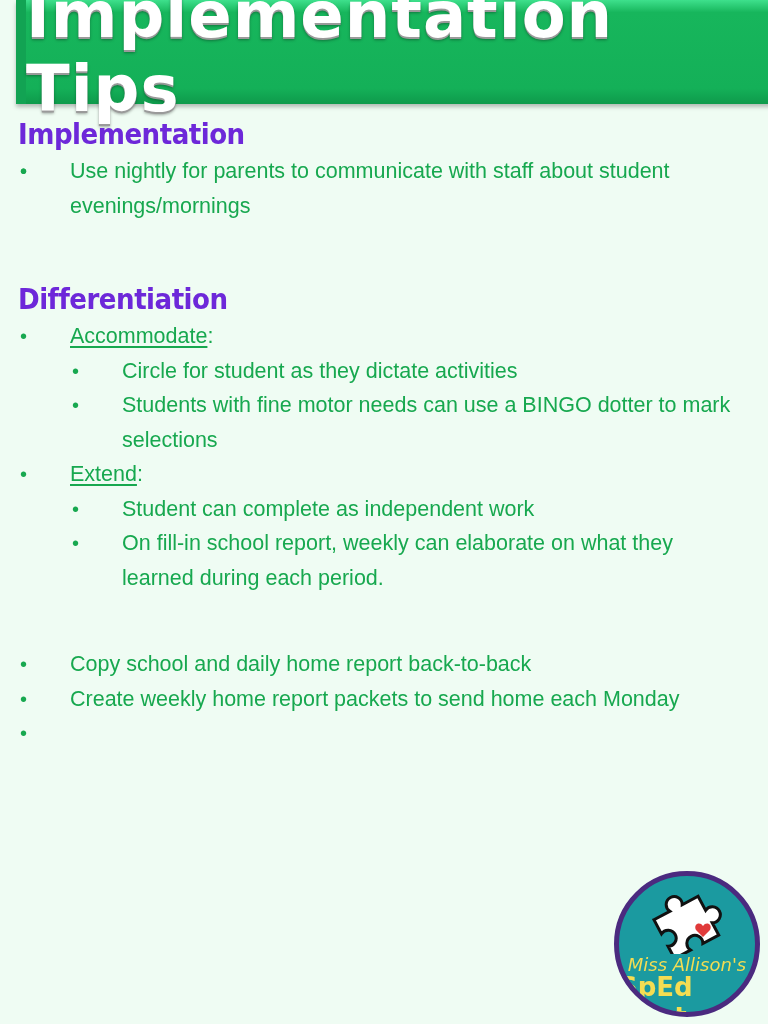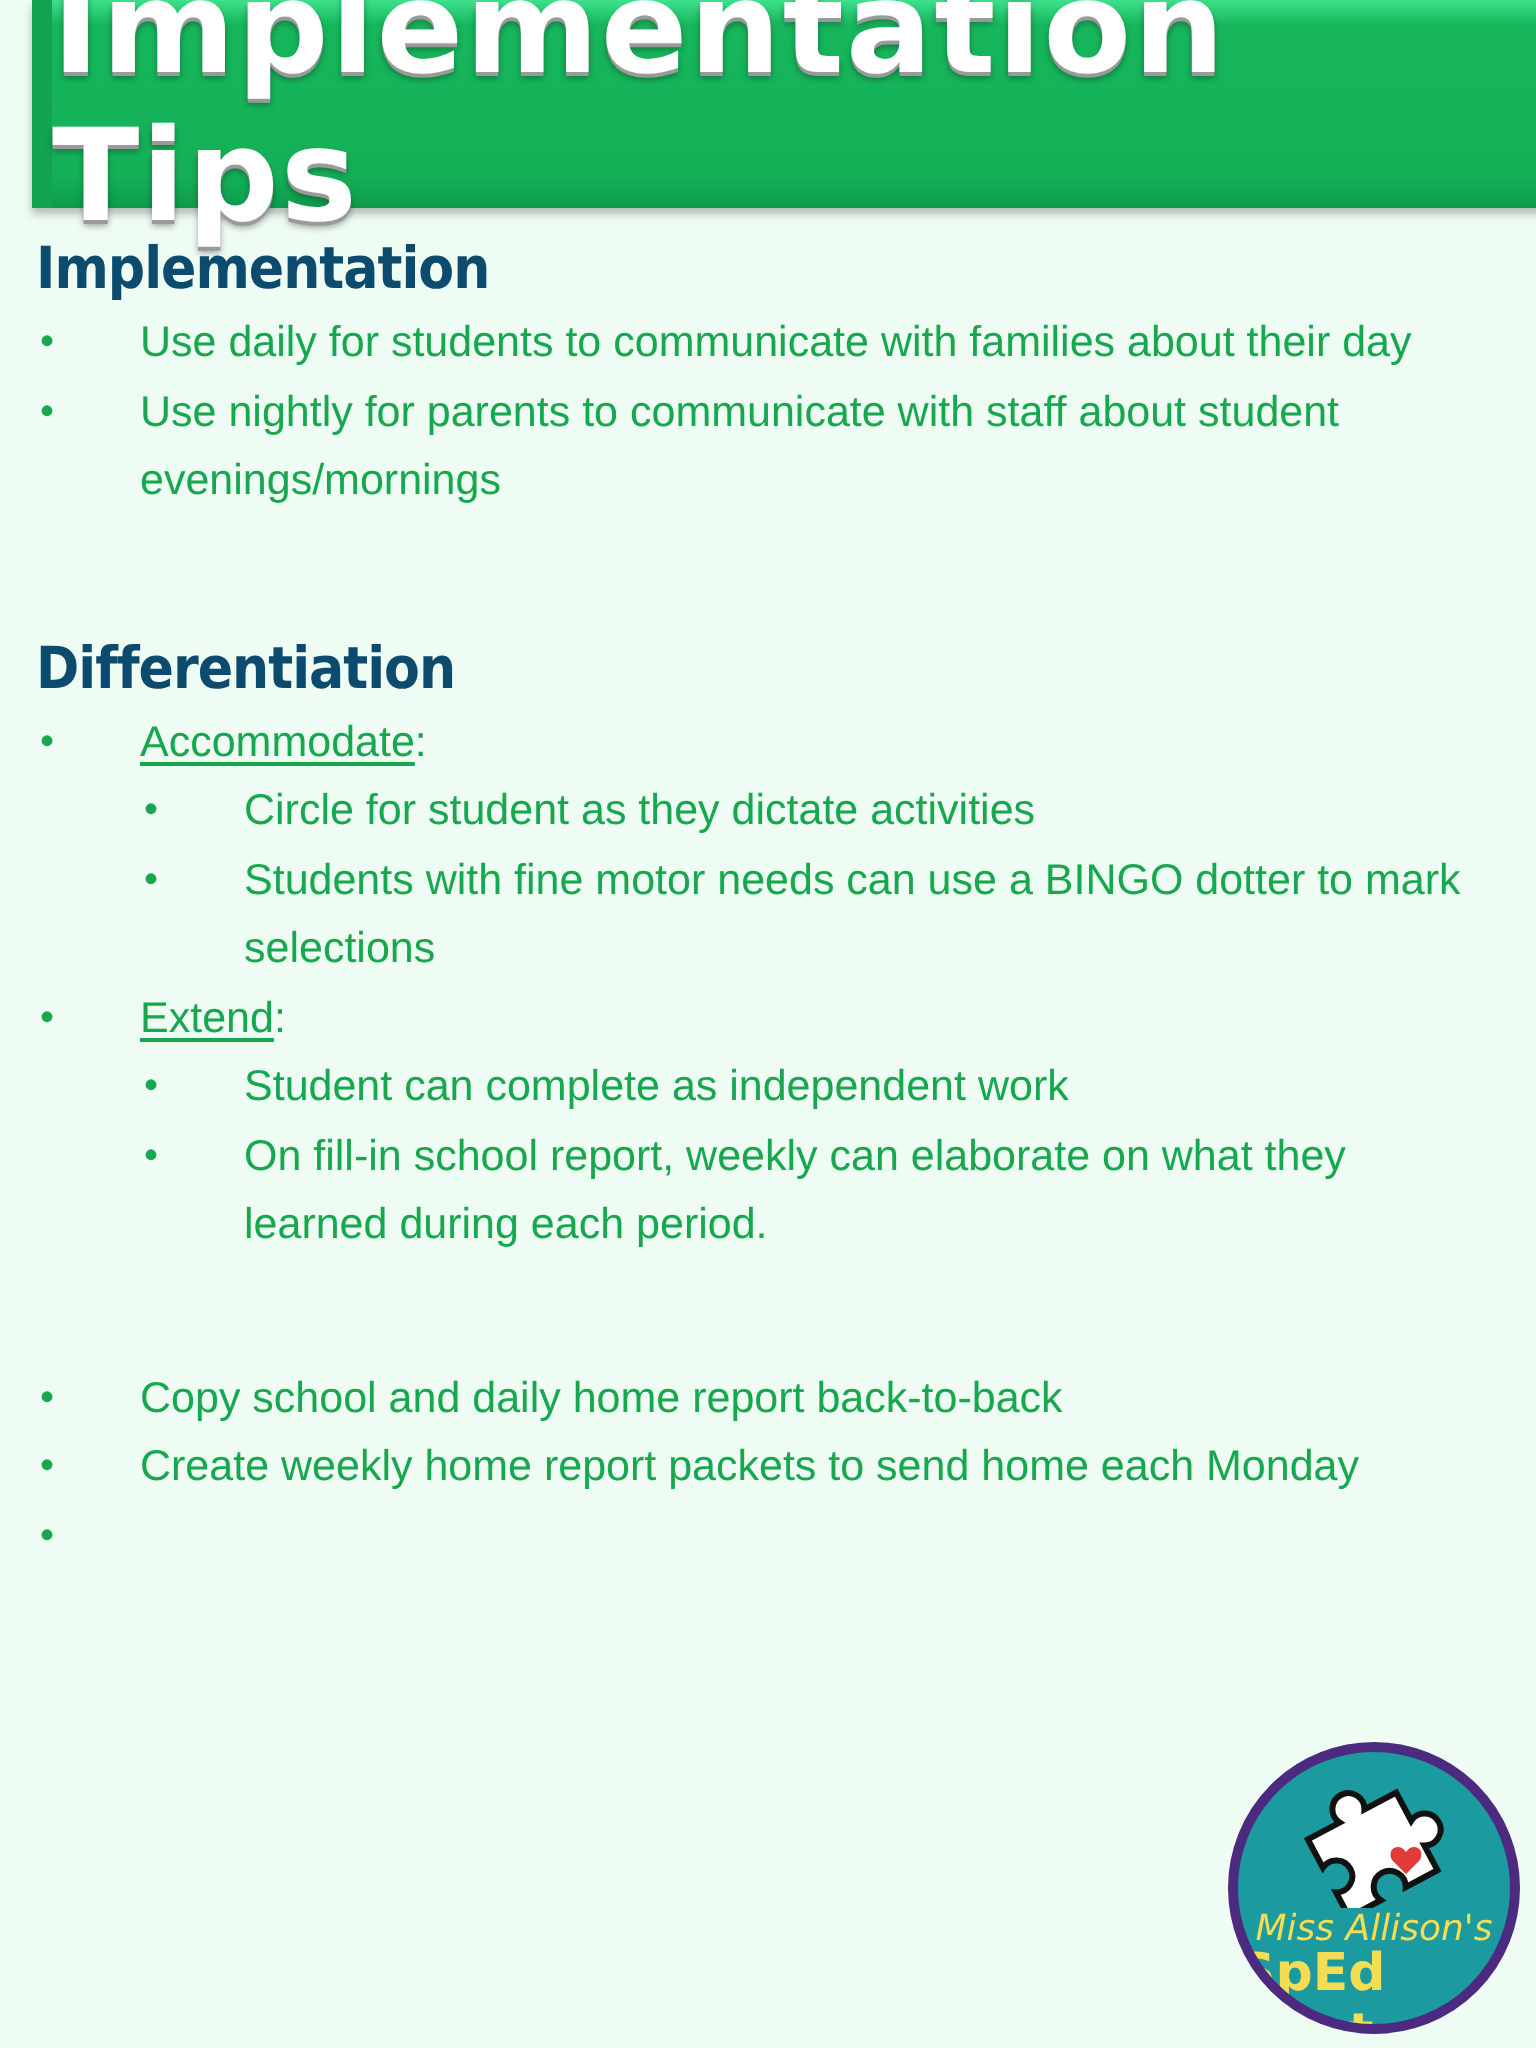--- a/index.html
+++ b/index.html
@@ -17,21 +17,21 @@
     border-right: 10px solid #12a353;
     display: flex; align-items: center; justify-content: flex-start; margin-left: 16px;
   }
   .banner-title {
     color: #ffffff; font-size: 64px; font-weight: bold; letter-spacing: 1px;
     text-shadow: 0 2px 0 #9a9a9a, 0 3px 3px rgba(0,0,0,0.35);
     font-family: "DejaVu Sans", sans-serif;
   }
   .content { position: absolute; left: 0; top: 112px; width: 768px; }
   .section-heading {
-    color: #0c4a6e; font-size: 29px; font-weight: bold;
+    color: #6d28d9; font-size: 29px; font-weight: bold;
     margin: 0; padding-left: 18px; line-height: 40px;
     font-family: "DejaVu Sans Condensed", "DejaVu Sans", sans-serif;
     letter-spacing: -0.5px;
   }
   ul { list-style: none; margin: 0; padding: 0; }
   li {
     position: relative; color: #17a84f; font-size: 21.5px; line-height: 34.5px;
     font-family: "Liberation Sans Narrow", "Liberation Sans", sans-serif;
   }
   .lvl1 { padding-left: 70px; padding-right: 40px; }
@@ -67,21 +67,20 @@
   <span class="banner-title">Implementation Tips</span>
 </div>
 
 <div class="content">
 
   <section id="sec-impl">
     <h2 class="section-heading">Implementation</h2>
     <ul>
       <li class="lvl1">
         <span class="bullet">•</span>
-        <span>Use daily for students to communicate with families about their day</span>
       </li>
       <li class="lvl1">
         <span class="bullet">•</span>
         <span>Use nightly for parents to communicate with staff about student evenings/mornings</span>
       </li>
     </ul>
   </section>
 
   <section id="sec-diff">
     <h2 class="section-heading">Differentiation</h2>

